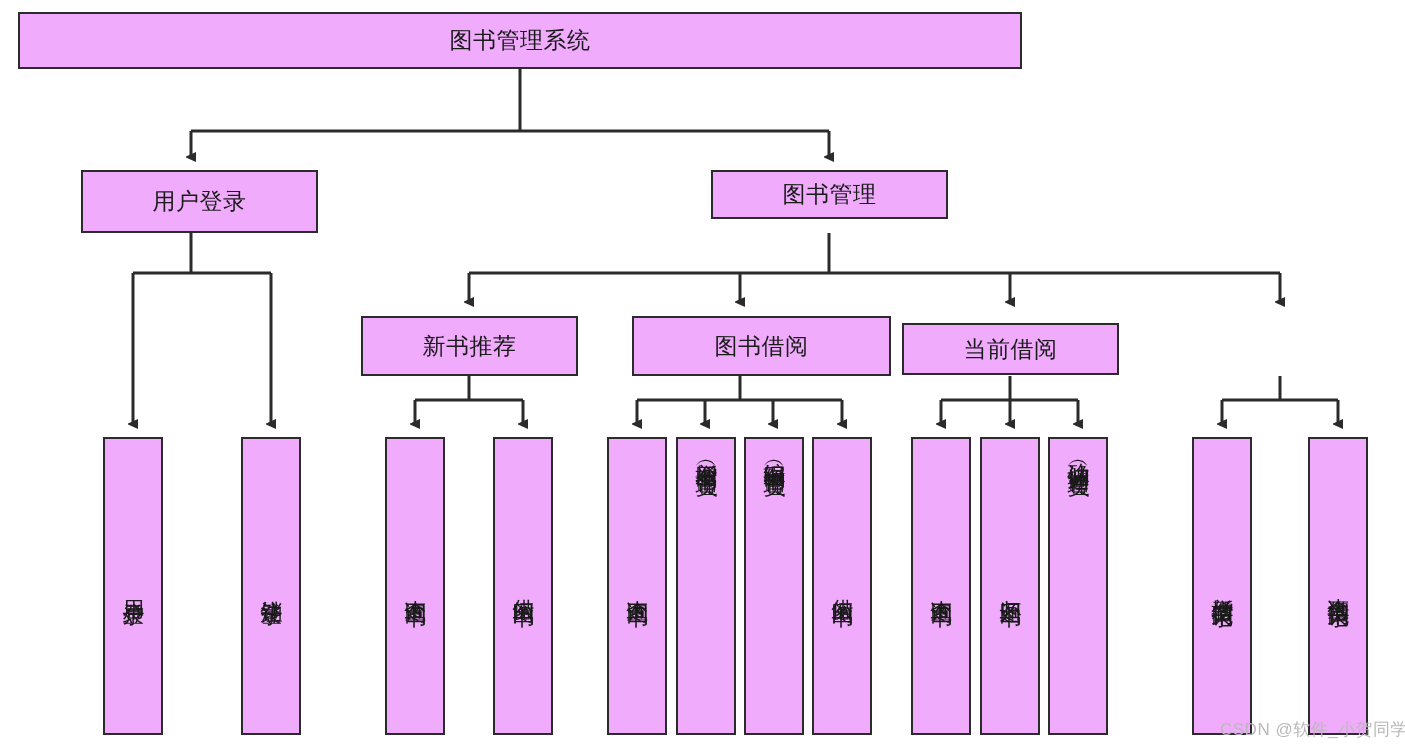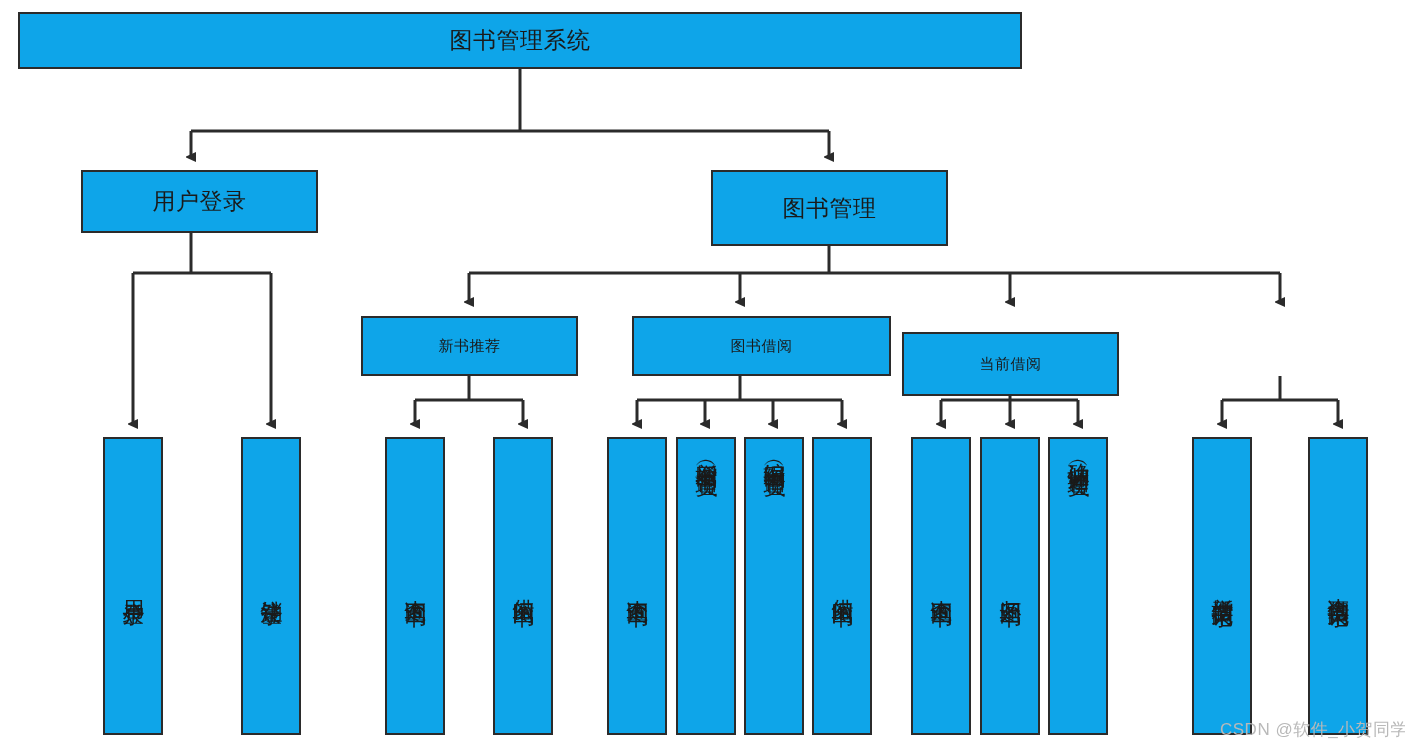--- a/index.html
+++ b/index.html
@@ -22,36 +22,36 @@
     left: 0;
     top: 0;
     width: 1405px;
     height: 747px;
     pointer-events: none;
   }
   .node {
     position: absolute;
     box-sizing: border-box;
     border: 2.5px solid #2b2b2b;
-    background: #0ea5e9;
+    background: #f0abfc;
     display: flex;
     align-items: center;
     justify-content: center;
     color: #1a1a1a;
   }
   .node-label {
     font-size: 22px;
     line-height: 1.15;
     letter-spacing: 0.5px;
     white-space: nowrap;
     color: #1a1a1a;
   }
   .node.root .node-label { font-size: 23px; }
   .node.level2 .node-label { font-size: 23px; }
-  .node.level3 .node-label { font-size: 15px; }
+  .node.level3 .node-label { font-size: 23px; }
 
   .node.leaf {
     align-items: flex-start;
     justify-content: center;
     padding-top: 6px;
   }
   .node.leaf .node-label {
     writing-mode: vertical-rl;
     text-orientation: upright;
     font-size: 22px;
@@ -129,33 +129,33 @@
   </svg>
 
   <div class="node root" style="left:18px; top:12px; width:1004px; height:57px;">
     <span class="node-label">图书管理系统</span>
   </div>
 
   <div class="node level2" style="left:81px; top:170px; width:237px; height:63px;">
     <span class="node-label">用户登录</span>
   </div>
 
-  <div class="node level2" style="left:711px; top:170px; width:237px; height:76px;">
+  <div class="node level2" style="left:711px; top:170px; width:237px; height:49px;">
     <span class="node-label">图书管理</span>
   </div>
 
   <div class="node level3" style="left:361px; top:316px; width:217px; height:60px;">
     <span class="node-label">新书推荐</span>
   </div>
 
   <div class="node level3" style="left:632px; top:316px; width:259px; height:60px;">
     <span class="node-label">图书借阅</span>
   </div>
 
-  <div class="node level3" style="left:902px; top:332px; width:217px; height:64px;">
+  <div class="node level3" style="left:902px; top:323px; width:217px; height:52px;">
     <span class="node-label">当前借阅</span>
   </div>
 
 
   <div class="node leaf centered" style="left:103px; top:437px; width:60px; height:298px;">
     <span class="node-label">用户登录</span>
   </div>
 
   <div class="node leaf centered" style="left:241px; top:437px; width:60px; height:298px;">
     <span class="node-label">注销登录</span>

